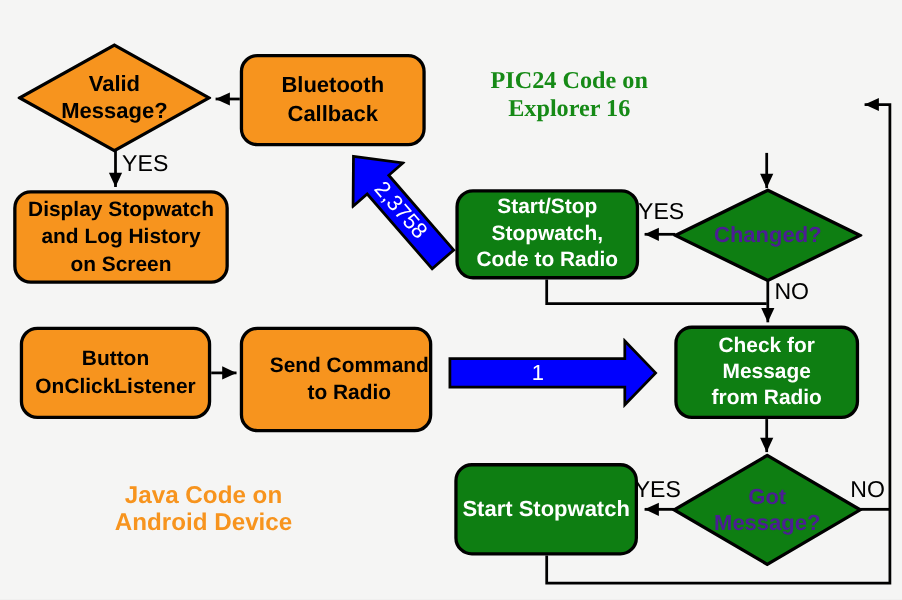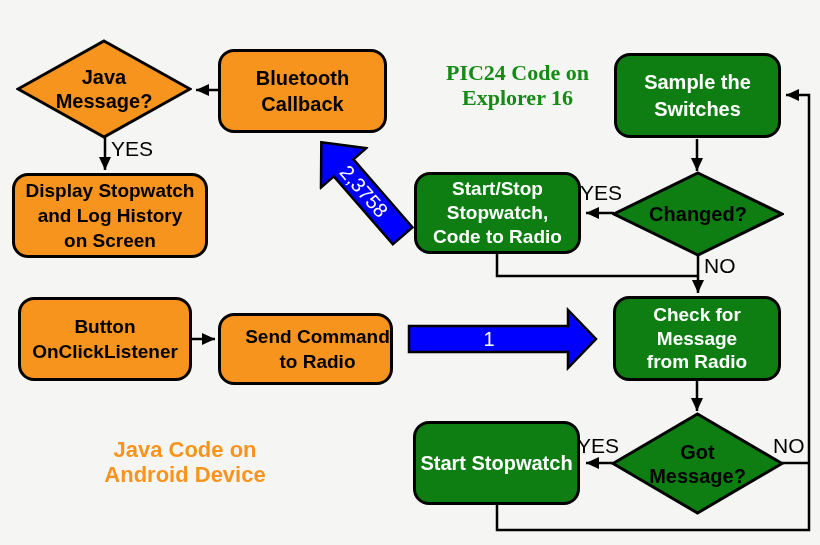--- a/index.html
+++ b/index.html
@@ -48,21 +48,21 @@
     display: flex;
     align-items: center;
     justify-content: center;
     text-align: center;
     font-weight: bold;
     font-size: 20px;
     line-height: 1.2;
     white-space: pre-line;
   }
   .diamond.orange .dlabel { color:#000; }
-  .diamond.green  .dlabel { color:#000000; }
+  .diamond.green  .dlabel { color:#4c1d95; }
   .edge-label {
     position: absolute;
     font-size: 21px;
     color: #000;
     font-weight: 400;
   }
   .heading {
     position: absolute;
     font-weight: bold;
     font-size: 22px;
@@ -124,47 +124,45 @@
 
     <polyline points="781,463 809,463"></polyline>
 
     <polyline points="497,505 497,530 809,530 809,95 786,95" marker-end="url(#ah)"></polyline>
   </svg>
 
   <div class="diamond orange" style="left:16px; top:39px; width:176px; height:100px;">
     <svg viewBox="0 0 176 100" preserveAspectRatio="none">
       <polygon points="88,2 174,50 88,98 2,50" fill="#F7941E" stroke="#000" stroke-width="3"></polygon>
     </svg>
-    <div class="dlabel">Java
+    <div class="dlabel">Valid
 Message?</div>
   </div>
 
   <div class="box orange" style="left:218px; top:49px; width:169px; height:84px; font-size:20px;"><span>Bluetooth
 Callback</span></div>
 
   <span class="edge-label" style="left:111px; top:137px;">YES</span>
 
   <div class="box orange" style="left:12px; top:173px; width:196px; height:85px;"><span>Display Stopwatch
 and Log History
 on Screen</span></div>
 
   <div class="box orange" style="left:18px; top:297px; width:174px; height:84px;"><span>Button
 OnClickListener</span></div>
 
-  <div class="box orange" style="left:218px; top:313px; width:175px; height:72px;padding-left:24px;"><span>Send Command
+  <div class="box orange" style="left:218px; top:297px; width:175px; height:96px;padding-left:24px;"><span>Send Command
 to Radio</span></div>
 
   <div class="heading orange" style="left:85px; top:437px; width:200px;">Java Code on
 Android Device</div>
 
   <div class="heading green" style="left:420px; top:60px; width:195px;font-family:Liberation Serif, serif;">PIC24 Code on
 Explorer 16</div>
 
-  <div class="box green" style="left:614px; top:53px; width:167px; height:85px; font-size:20px;"><span>Sample the
-Switches</span></div>
 
   <div class="diamond green" style="left:612px; top:171px; width:172px; height:86px;">
     <svg viewBox="0 0 172 86" preserveAspectRatio="none">
       <polygon points="86,2 170,43 86,84 2,43" fill="#0E7E12" stroke="#000" stroke-width="3"></polygon>
     </svg>
     <div class="dlabel">Changed?</div>
   </div>
 
   <span class="edge-label" style="left:580px; top:181px;">YES</span>
   <span class="edge-label" style="left:704px; top:254px;">NO</span>

